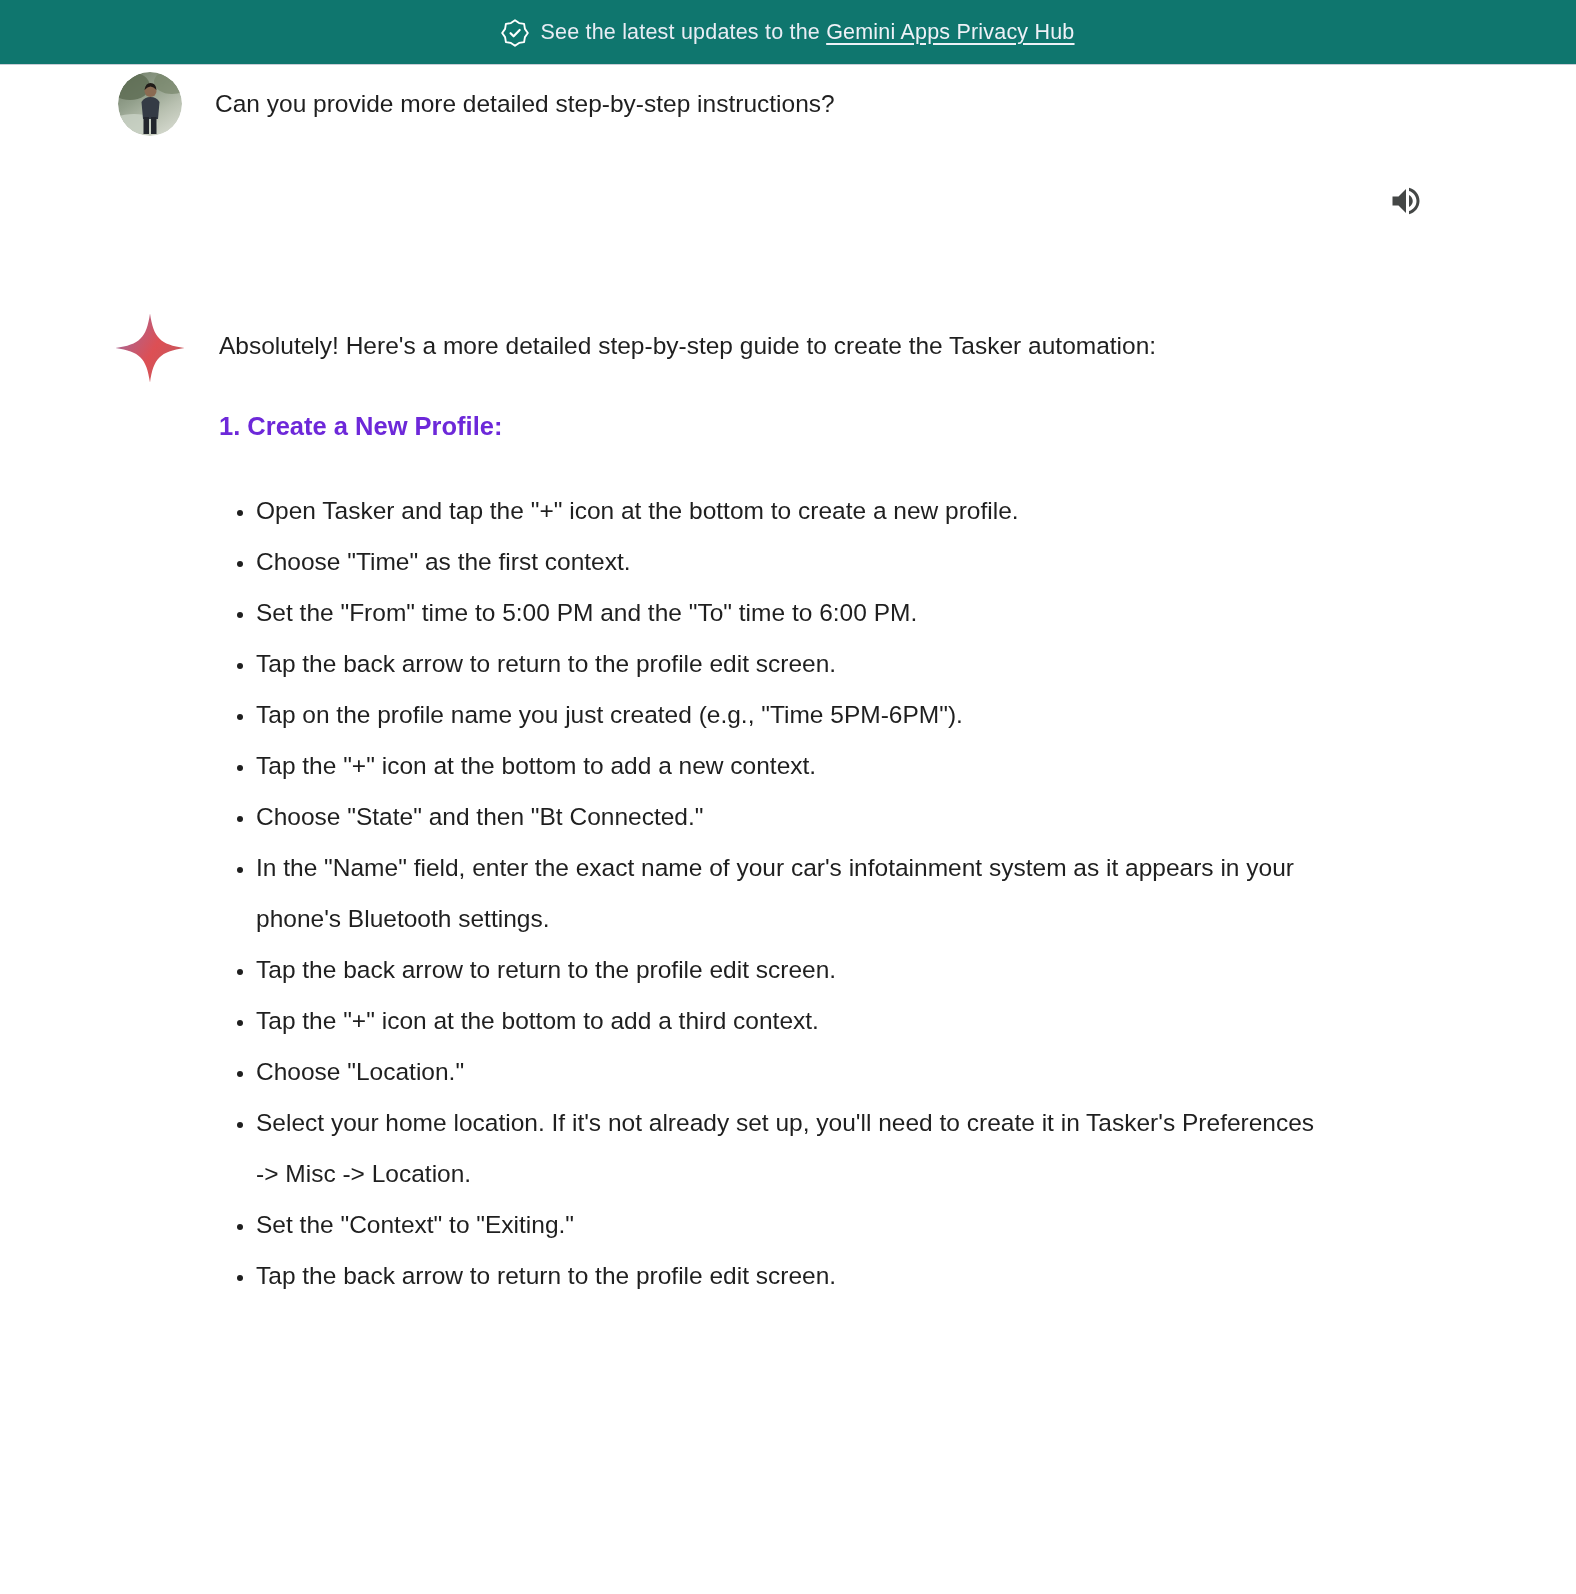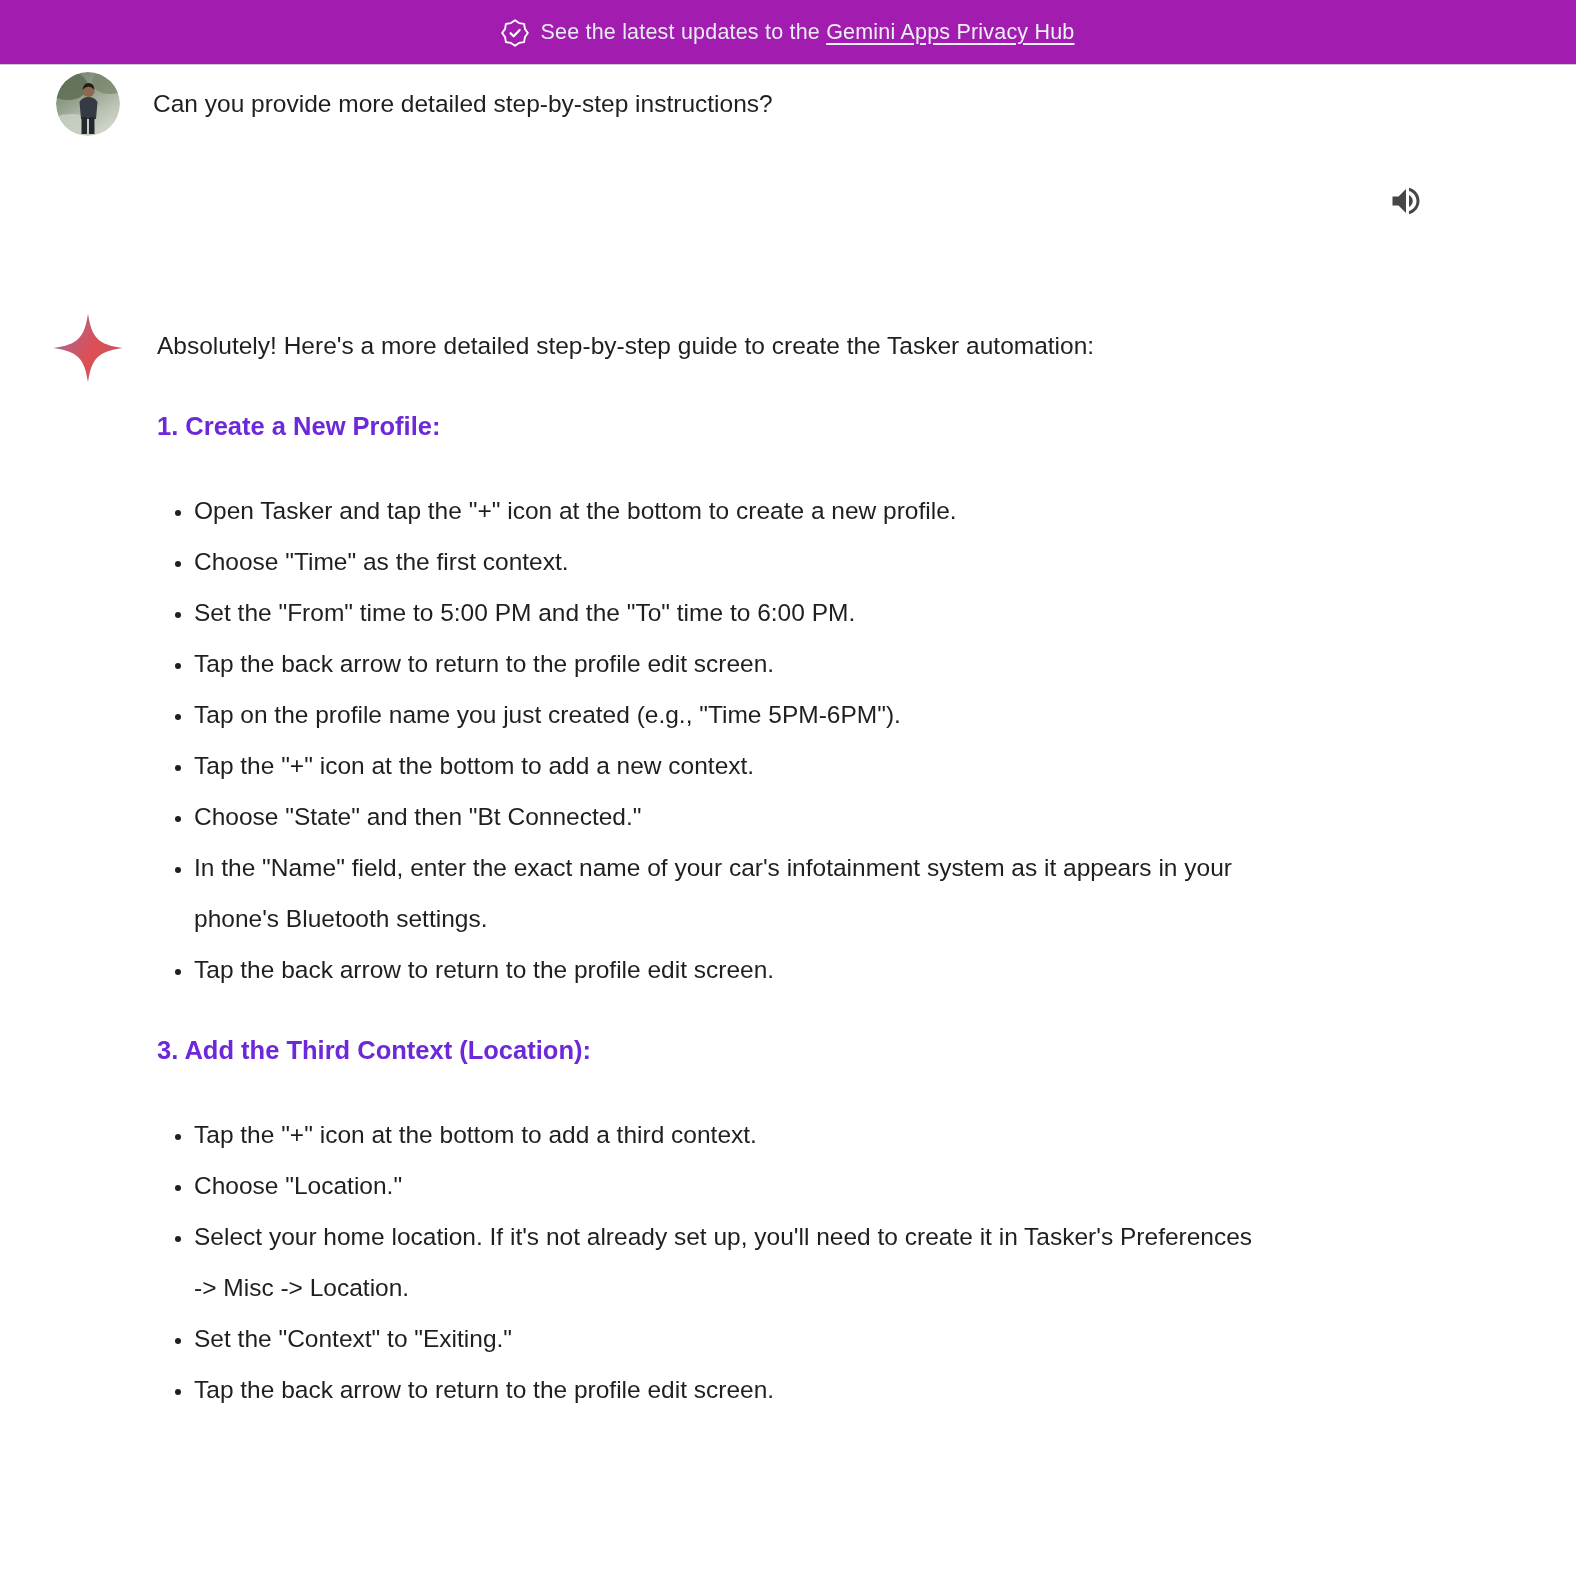--- a/index.html
+++ b/index.html
@@ -7,42 +7,42 @@
     width: 1576px; height: 1594px;
     background: #ffffff;
     font-family: "Liberation Sans", "DejaVu Sans", sans-serif;
     color: #1f1f1f;
     overflow: hidden;
   }
 
   
   .banner {
     height: 65px;
-    background: #a21caf;
+    background: #0f766e;
     display: flex;
     align-items: center;
     justify-content: center;
     gap: 11px;
     border-bottom: 1px solid #c9cdd6;
   }
   .banner-icon { display: inline-flex; margin-top: 2px; }
   .banner-text {
     color: #e8ecf4;
     font-size: 21.5px;
     letter-spacing: 0.2px;
   }
   .banner-link {
     color: #eef1f7;
     text-decoration: underline;
     text-underline-offset: 4px;
     cursor: pointer;
   }
 
   
-  .chat { padding-left: 56px; padding-right: 116px; }
+  .chat { padding-left: 118px; padding-right: 116px; }
 
   .user-row {
     margin-top: 7px;
     display: flex;
     align-items: flex-start;
     gap: 33px;
   }
   .avatar {
     width: 64px; height: 64px;
     border-radius: 50%;
@@ -193,21 +193,20 @@
       </ul>
 
       <ul>
         <li>Tap on the profile name you just created (e.g., "Time 5PM-6PM").</li>
         <li>Tap the "+" icon at the bottom to add a new context.</li>
         <li>Choose "State" and then "Bt Connected."</li>
         <li>In the "Name" field, enter the exact name of your car's infotainment system as it appears in your phone's Bluetooth settings.</li>
         <li>Tap the back arrow to return to the profile edit screen.</li>
       </ul>
 
-      <h3>3. Add the Third Context (Location):</h3>
       <ul>
         <li>Tap the "+" icon at the bottom to add a third context.</li>
         <li>Choose "Location."</li>
         <li>Select your home location. If it's not already set up, you'll need to create it in Tasker's Preferences -&gt; Misc -&gt; Location.</li>
         <li>Set the "Context" to "Exiting."</li>
         <li>Tap the back arrow to return to the profile edit screen.</li>
       </ul>
     </div>
   </div>
 

